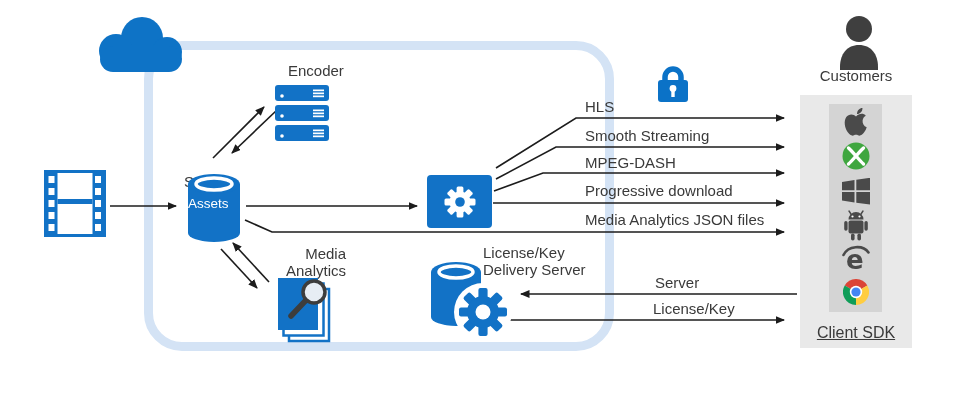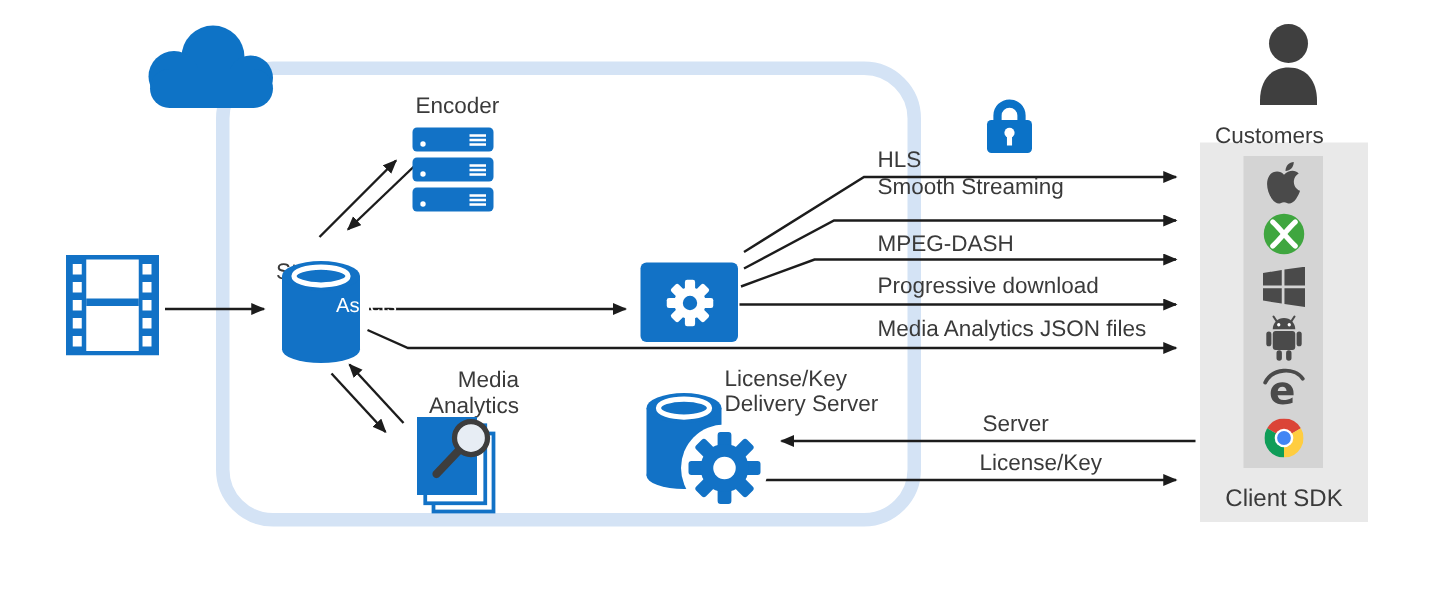--- a/index.html
+++ b/index.html
@@ -6,26 +6,26 @@
   .stage{position:relative;width:956px;height:407px;background:#fff;overflow:hidden;
          font-family:"Liberation Sans",sans-serif;color:#3a3a3a;}
   .abs{position:absolute;}
   .container-border{left:144px;top:41px;width:470px;height:310px;box-sizing:border-box;
        border:9px solid #d4e3f5;border-radius:38px;background:transparent;}
   .overlay{left:0;top:0;pointer-events:none;}
   .lbl{position:absolute;font-size:15px;line-height:17px;white-space:nowrap;color:#3a3a3a;}
   .lbl.center{text-align:right;white-space:normal;}
   .endpoint-box{left:427px;top:175px;width:65px;height:53px;background:#1272c6;border-radius:4px;
        display:flex;align-items:center;justify-content:center;}
-  .assets-text{left:188px;top:195px;width:40px;text-align:center;color:#fff;font-size:13.5px;padding-left:36px;}
+  .assets-text{left:188px;top:195px;width:40px;text-align:center;color:#fff;font-size:13.5px;}
   .panel{left:800px;top:95px;width:112px;height:253px;background:#e9e9e9;}
   .panel-inner{left:829px;top:104px;width:53px;height:208px;background:#d4d4d4;}
   .server-bar{position:absolute;left:275px;width:54px;height:16px;background:#1272c6;border-radius:3px;}
-  .clientsdk{left:800px;top:324px;width:112px;text-align:center;font-size:16px;}
-  .customers{left:810px;top:82px;width:92px;text-align:left;}
+  .clientsdk{left:800px;top:324px;width:112px;text-align:center;font-size:16px;text-decoration:underline;}
+  .customers{left:810px;top:67px;width:92px;text-align:center;}
 </style>
 </head>
 <body>
 
 <div class="stage">
 
   <div class="abs container-border"></div>
 
   <div class="abs panel"></div>
   <div class="abs panel-inner"></div>
@@ -85,21 +85,21 @@
   <svg class="abs" style="left:186px;top:173px" width="56" height="70">
     <g fill="#1272c6">
       <ellipse cx="28" cy="60" rx="26" ry="9"></ellipse>
       <rect x="2" y="11" width="52" height="49"></rect>
       <ellipse cx="28" cy="11" rx="26" ry="10"></ellipse>
     </g>
     <ellipse cx="28" cy="11" rx="18" ry="6" fill="none" stroke="#fff" stroke-width="3.5"></ellipse>
   </svg>
   <div class="lbl assets-text">Assets</div>
 
-  <div class="lbl" style="left:277px;top:62px">Encoder</div>
+  <div class="lbl" style="left:288px;top:62px">Encoder</div>
   <div>
     <div class="server-bar" style="top:85px">
       <svg width="54" height="16">
           <circle cx="7" cy="11" r="1.8" fill="#fff"></circle>
           <g fill="#fff">
             <rect x="38" y="4.5" width="11" height="1.7"></rect>
             <rect x="38" y="7.5" width="11" height="1.7"></rect>
             <rect x="38" y="10.5" width="11" height="1.7"></rect>
           </g>
         </svg>
@@ -178,21 +178,21 @@
         <rect x="-4.6" y="-24" width="9.2" height="48" rx="2" transform="rotate(45)"></rect>
         <rect x="-4.6" y="-24" width="9.2" height="48" rx="2" transform="rotate(90)"></rect>
         <rect x="-4.6" y="-24" width="9.2" height="48" rx="2" transform="rotate(135)"></rect>
         <circle r="16"></circle>
       </g>
       <circle r="7.5" fill="#fff"></circle>
     </g>
   </svg>
 
   <div class="lbl" style="left:585px;top:98px">HLS</div>
-  <div class="lbl" style="left:585px;top:116px">Smooth Streaming</div>
+  <div class="lbl" style="left:585px;top:127px">Smooth Streaming</div>
   <div class="lbl" style="left:585px;top:154px">MPEG-DASH</div>
   <div class="lbl" style="left:585px;top:182px">Progressive download</div>
   <div class="lbl" style="left:585px;top:211px">Media Analytics JSON files</div>
 
   <div class="lbl" style="left:655px;top:274px">Server</div>
   <div class="lbl" style="left:653px;top:300px">License/Key</div>
 
   <svg class="abs" style="left:836px;top:14px" width="46" height="56">
     <circle cx="23" cy="15" r="13" fill="#3f3f3f"></circle>
     <path d="M23,31 C35,31 42,40 42,53 L42,56 L4,56 L4,53 C4,40 11,31 23,31 Z" fill="#3f3f3f"></path>

